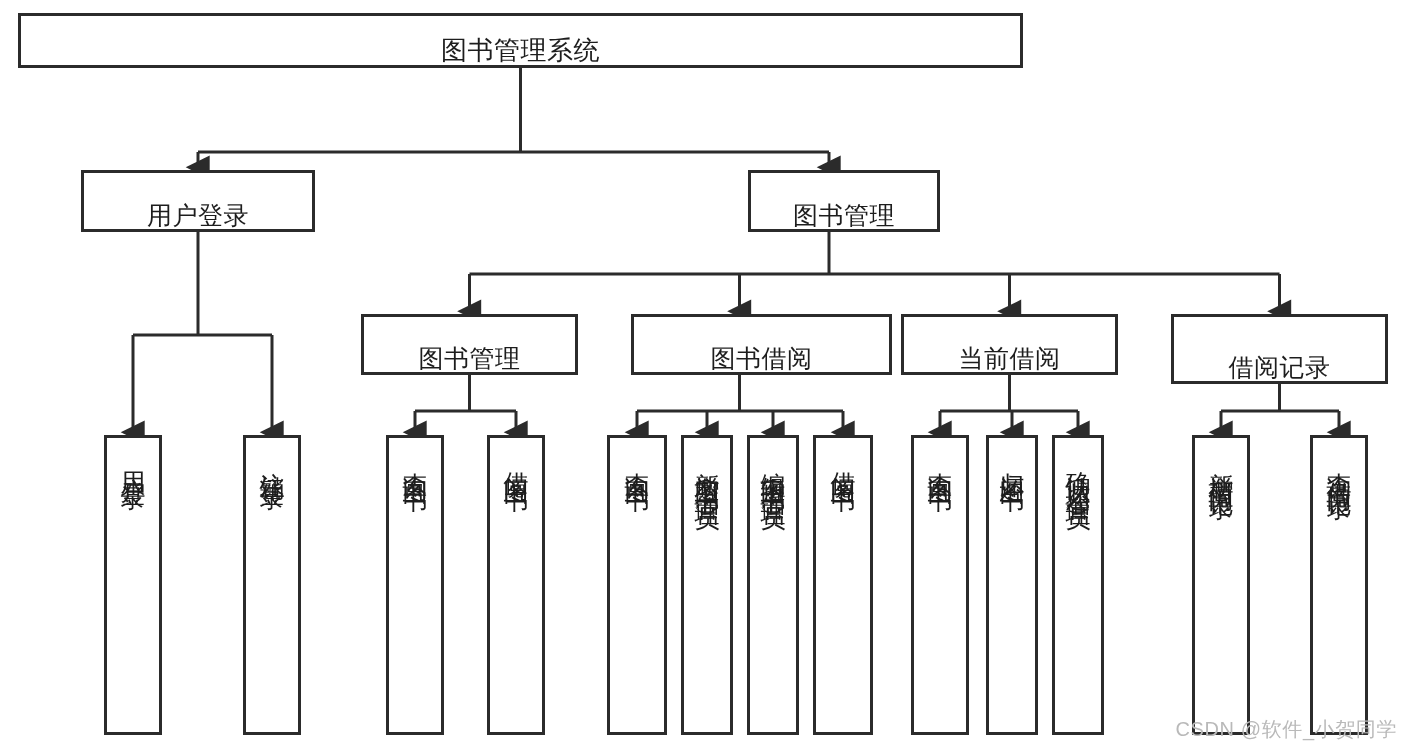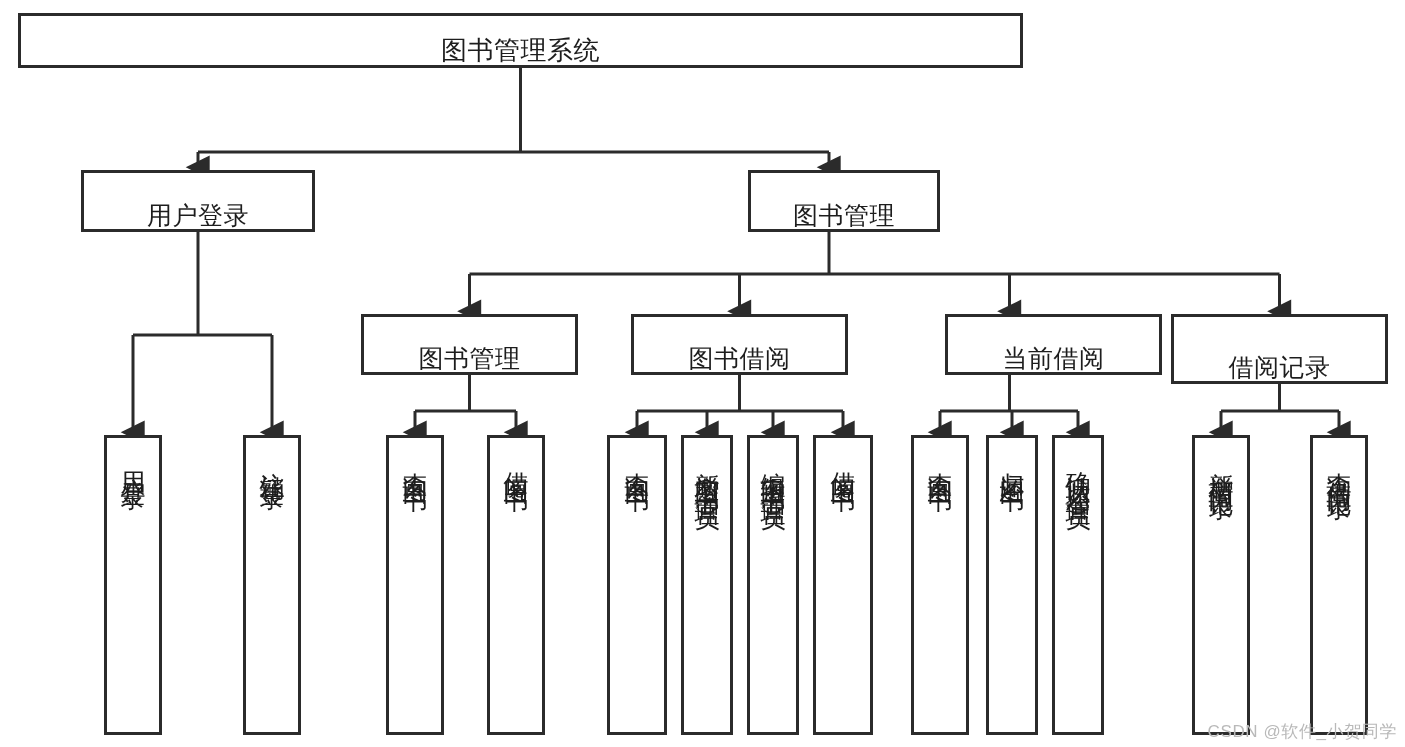--- a/index.html
+++ b/index.html
@@ -56,21 +56,21 @@
     text-orientation: upright;
     font-size: 25px;
     letter-spacing: 5px;
     line-height: 1;
     text-align: left;
   }
   .watermark {
     position: absolute;
     right: 8px;
     bottom: 4px;
-    font-size: 17px;
+    font-size: 20px;
     color: #b9b9b9;
     letter-spacing: 0.6px;
     z-index: 6;
     white-space: nowrap;
     pointer-events: none;
   }
 </style>
 </head>
 <body>
 
@@ -125,24 +125,24 @@
       </div>
       <div class="node horizontal" style="left: 81px; top: 170px; width: 234px; height: 62px;">
         <span class="node-label">用户登录</span>
       </div>
       <div class="node horizontal" style="left: 748px; top: 170px; width: 192px; height: 62px;">
         <span class="node-label">图书管理</span>
       </div>
       <div class="node horizontal" style="left: 361px; top: 314px; width: 217px; height: 61px;">
         <span class="node-label">图书管理</span>
       </div>
-      <div class="node horizontal" style="left: 631px; top: 314px; width: 217px; height: 61px;">
+      <div class="node horizontal" style="left: 631px; top: 314px; width: 261px; height: 61px;">
         <span class="node-label">图书借阅</span>
       </div>
-      <div class="node horizontal" style="left: 901px; top: 314px; width: 217px; height: 61px; margin-left: 44px;">
+      <div class="node horizontal" style="left: 901px; top: 314px; width: 217px; height: 61px;">
         <span class="node-label">当前借阅</span>
       </div>
       <div class="node horizontal" style="left: 1171px; top: 314px; width: 217px; height: 70px;">
         <span class="node-label">借阅记录</span>
       </div>
       <div class="node vertical" style="left: 104px; top: 435px; width: 58px; height: 300px;">
         <span class="node-label">用户登录</span>
       </div>
       <div class="node vertical" style="left: 243px; top: 435px; width: 58px; height: 300px;">
         <span class="node-label">注销登录</span>

